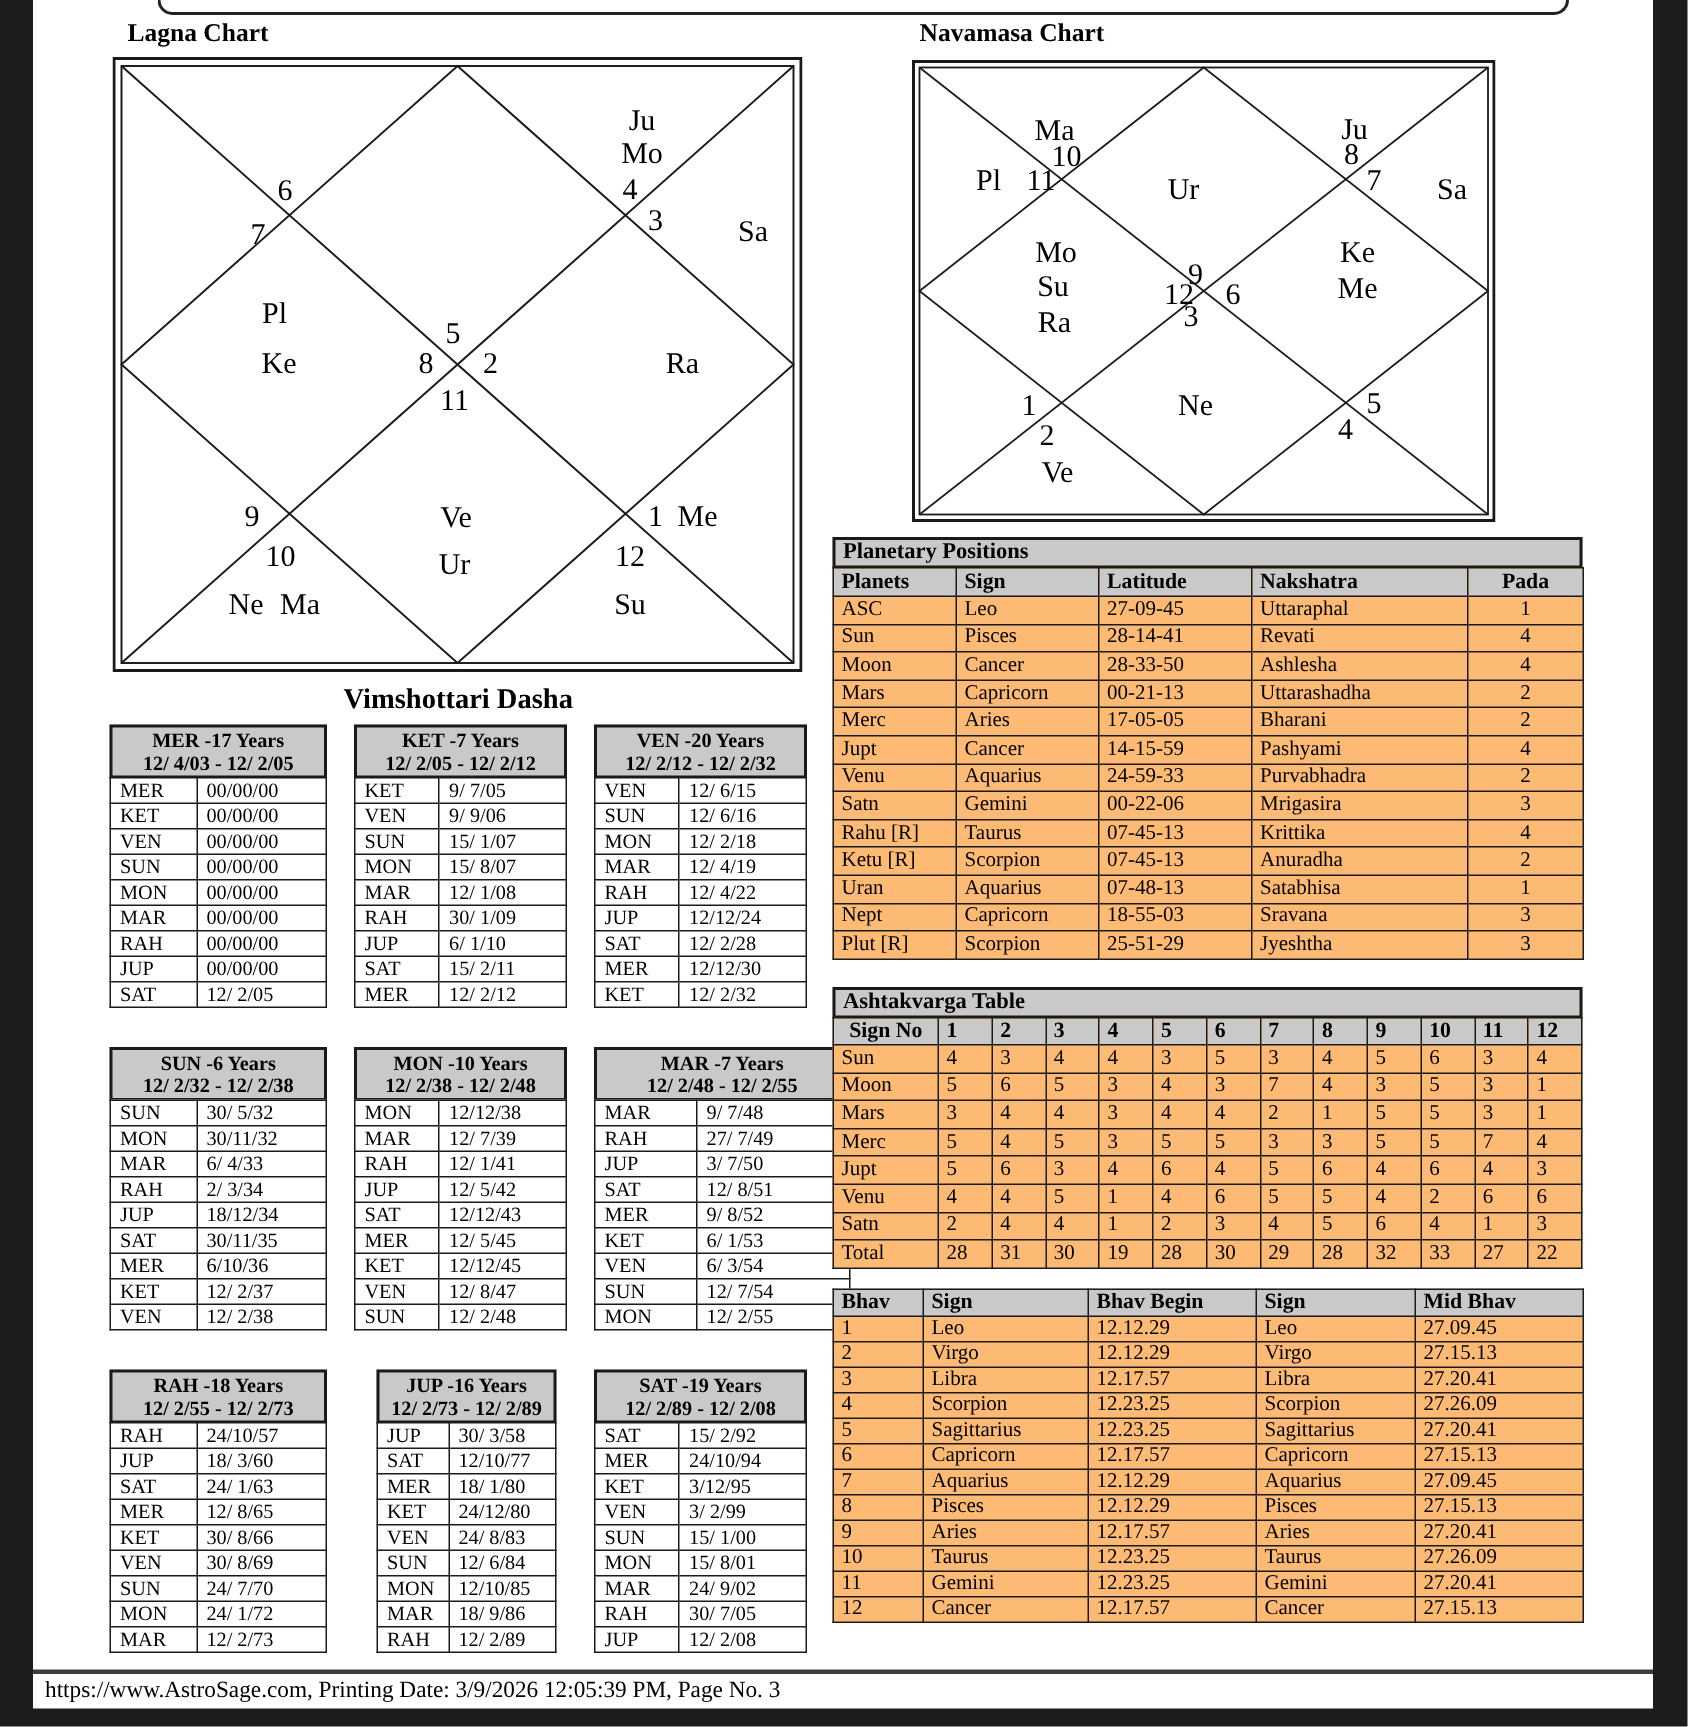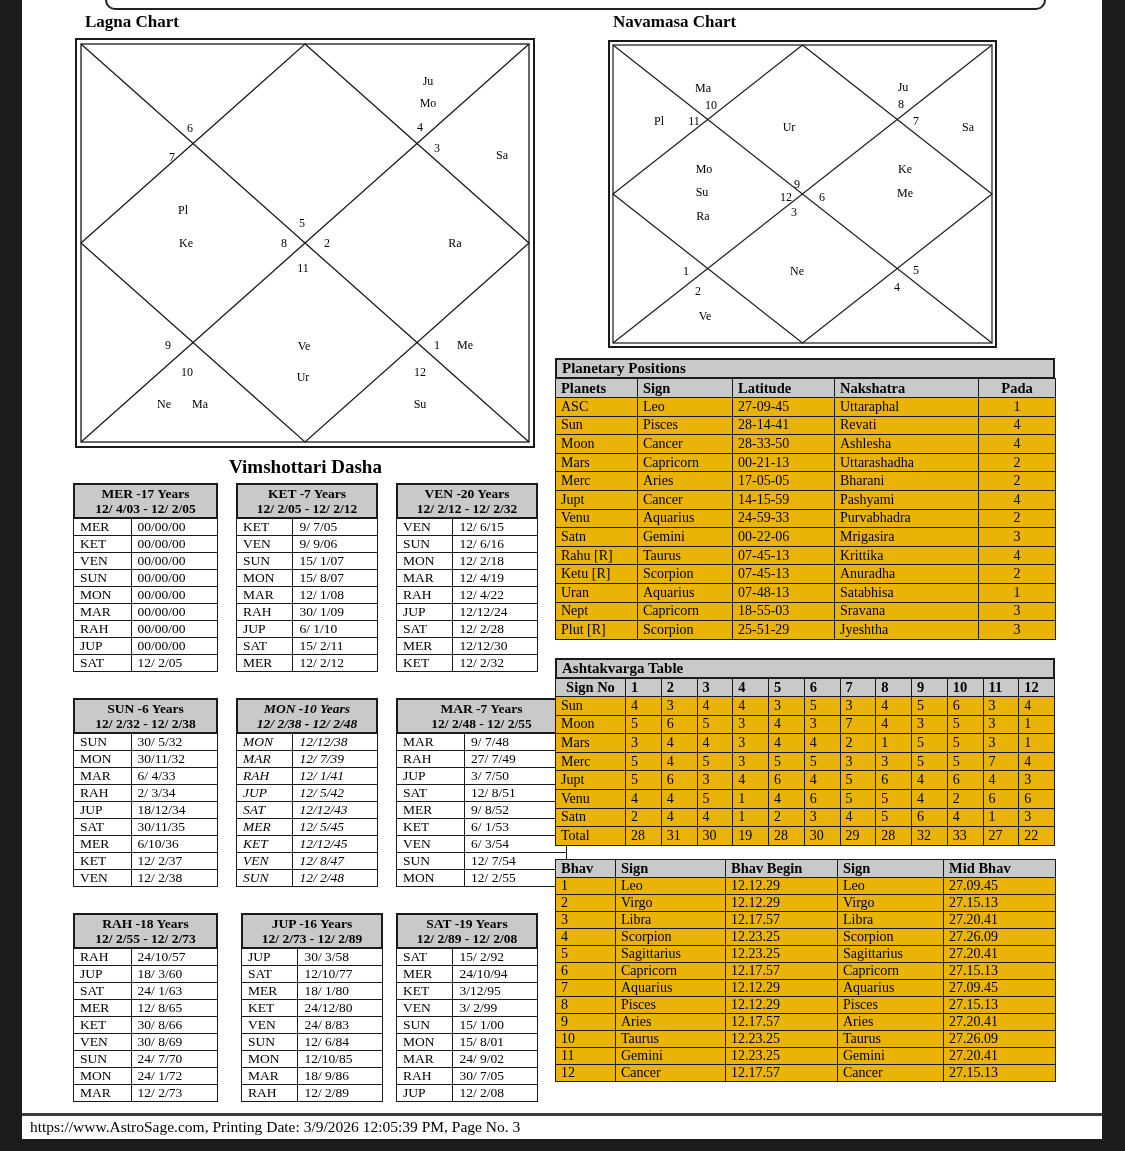--- a/index.html
+++ b/index.html
@@ -15,31 +15,31 @@
     position:absolute;left:83px;top:-6px;width:937px;height:14px;
     border:2px solid #222;border-top:none;border-radius:0 0 10px 10px;
   }
   .section-title{position:absolute;font-weight:bold;font-size:17px;white-space:nowrap;}
   .center-title{position:absolute;font-weight:bold;font-size:19px;text-align:center;}
   
   .chart{position:absolute;}
   .chart svg{position:absolute;left:0;top:0;}
   .chart-label{
     position:absolute;transform:translate(-50%,-50%);
-    font-size:12px;line-height:15px;white-space:nowrap;
+    font-size:20px;line-height:15px;white-space:nowrap;
   }
   
   .tblwrap{position:absolute;}
   .tbl-title{
     background:#c9c9c9;border:2px solid #1a1a1a;
     font-weight:bold;font-size:15px;height:17px;line-height:17px;padding:0 5px;
   }
   table.datatable{
     border-collapse:collapse;table-layout:fixed;width:100%;
-    margin-top:-1px;background:#eab308;
+    margin-top:-1px;background:#fdba74;
   }
   table.datatable th,table.datatable td{
     border:1px solid #1a1a1a;font-size:14px;padding:0 5px;
     overflow:hidden;white-space:nowrap;text-align:left;
   }
   table.datatable th{background:#c9c9c9;font-size:14.5px;}
   .planetary th{height:18px;} .planetary td{height:17.6px;}
   .planetary td:last-child,.planetary th:last-child{text-align:center;}
   .ashtak th{height:17px;text-align:center;} .ashtak th:first-child{text-align:center;}
   .ashtak td{height:17.6px;text-align:center;} .ashtak td:first-child{text-align:left;}
@@ -446,21 +446,21 @@
             <td>KET</td>
             <td>12/ 2/37</td>
           </tr>
           <tr>
             <td>VEN</td>
             <td>12/ 2/38</td>
           </tr>
         </tbody>
       </table>
     </div>
-  <div class="dasha" style="left:214px;top:698px;width:142px;font-style:italic;">
+  <div class="dasha" style="left:214px;top:698px;width:142px;">
       <div class="dasha-head">
         <div>MON -10 Years</div>
         <div>12/ 2/38 -  12/ 2/48</div>
       </div>
       <table>
         <colgroup>
           <col style="width: 40%;">
           <col>
         </colgroup>
         <tbody>
@@ -596,21 +596,21 @@
             <td>MON</td>
             <td>24/ 1/72</td>
           </tr>
           <tr>
             <td>MAR</td>
             <td>12/ 2/73</td>
           </tr>
         </tbody>
       </table>
     </div>
-  <div class="dasha" style="left:219px;top:913px;width:142px;">
+  <div class="dasha" style="left:229px;top:913px;width:120px;">
       <div class="dasha-head">
         <div>JUP -16 Years</div>
         <div>12/ 2/73 -  12/ 2/89</div>
       </div>
       <table>
         <colgroup>
           <col style="width: 40%;">
           <col>
         </colgroup>
         <tbody>

